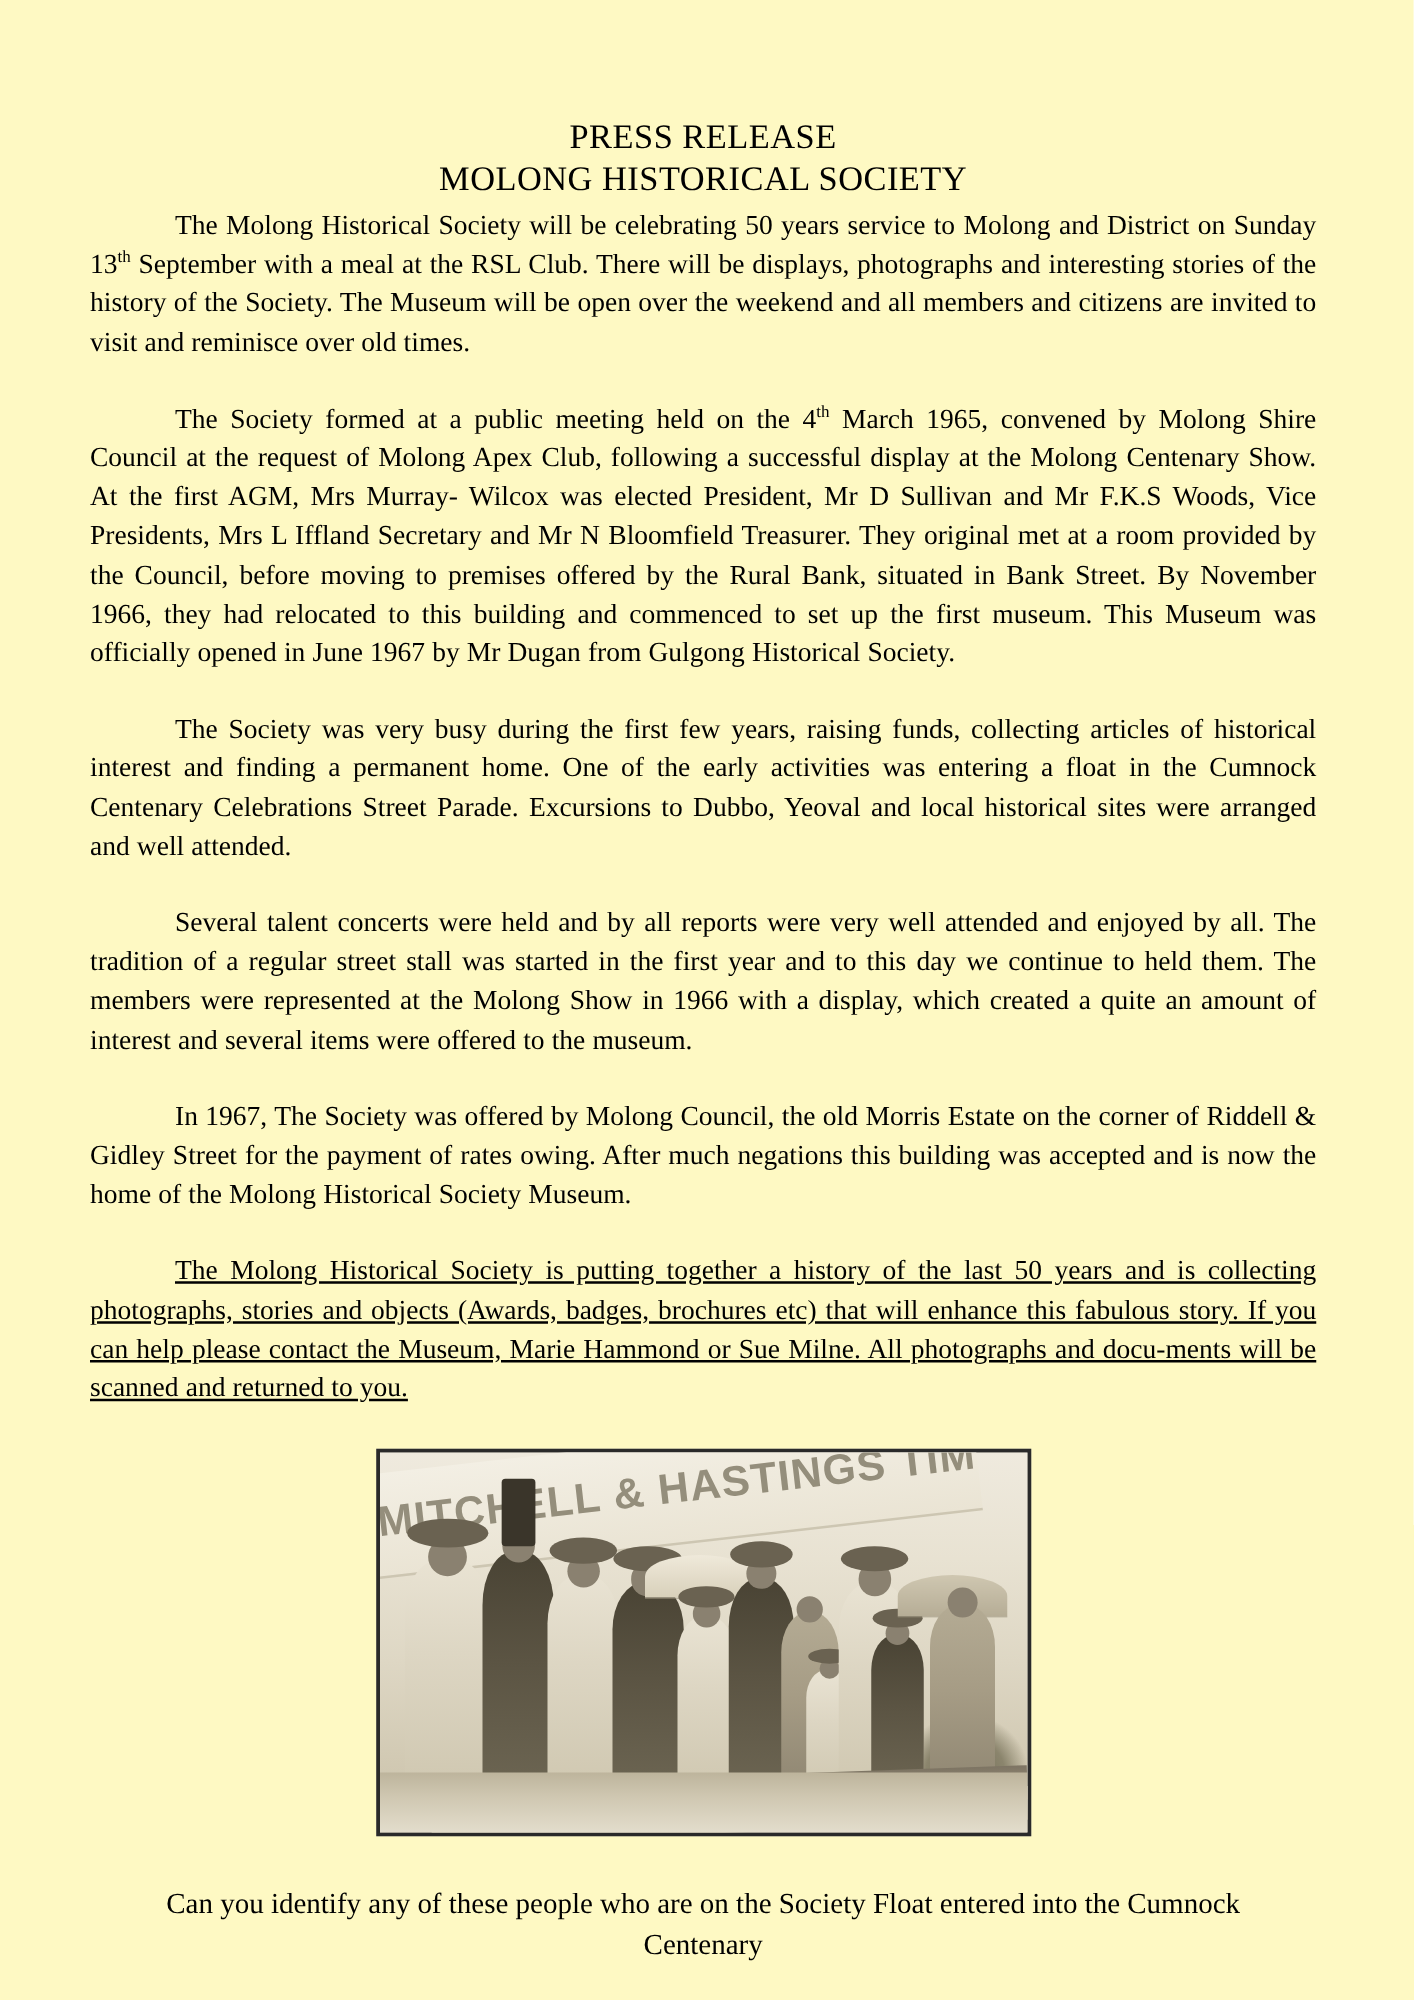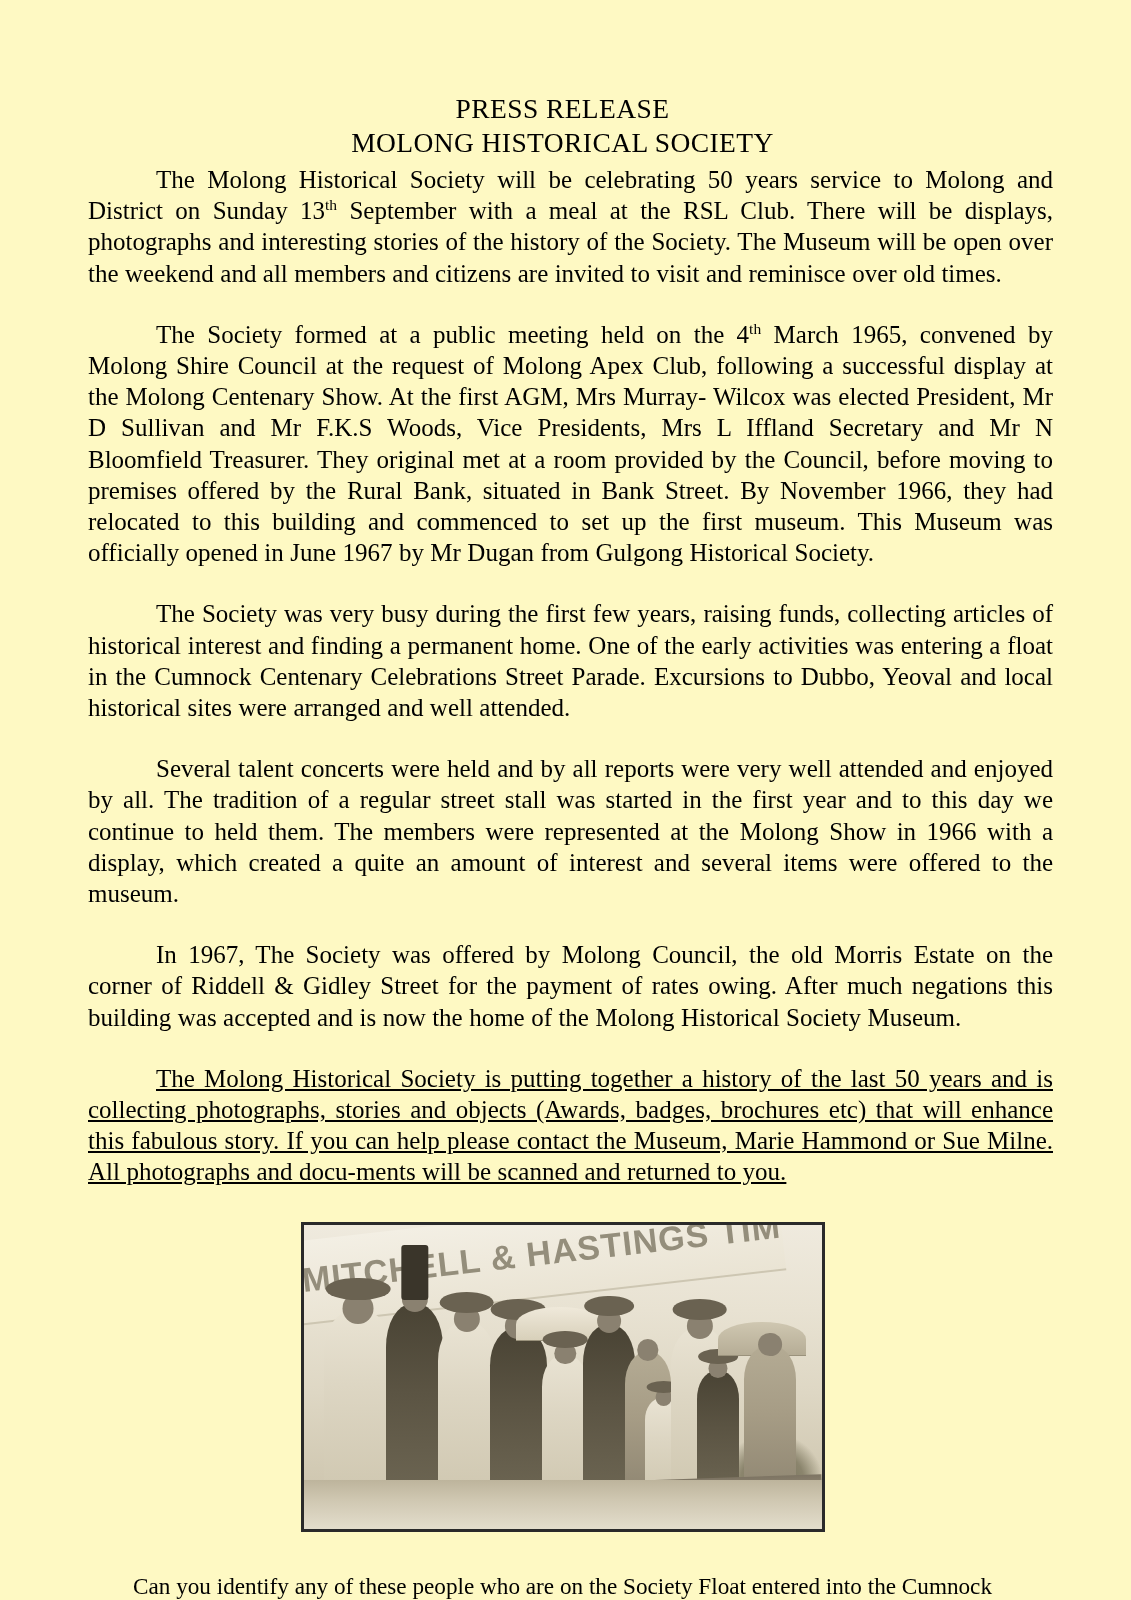--- a/index.html
+++ b/index.html
@@ -30,25 +30,25 @@
     font-weight: normal;
     margin: 0;
   }
   .heading-1 { margin-bottom: 0px; }
   .heading-2 { margin-bottom: 2px; }
 
   .body-block {
     margin-top: 4px;
   }
   p.para {
-    font-size: 25px;
+    font-size: 22px;
     line-height: 31.2px;
     text-align: justify;
     text-justify: inter-word;
-    margin: 0 0 30px 16px;
+    margin: 0 0 30px 0;
     text-indent: 68px;
     hyphens: none;
     word-spacing: 0.2px;
   }
   p.para.tight-last { margin-bottom: 30px; text-decoration: underline; }
   p.para sup {
     font-size: 0.62em;
     vertical-align: super;
     line-height: 0;
   }

